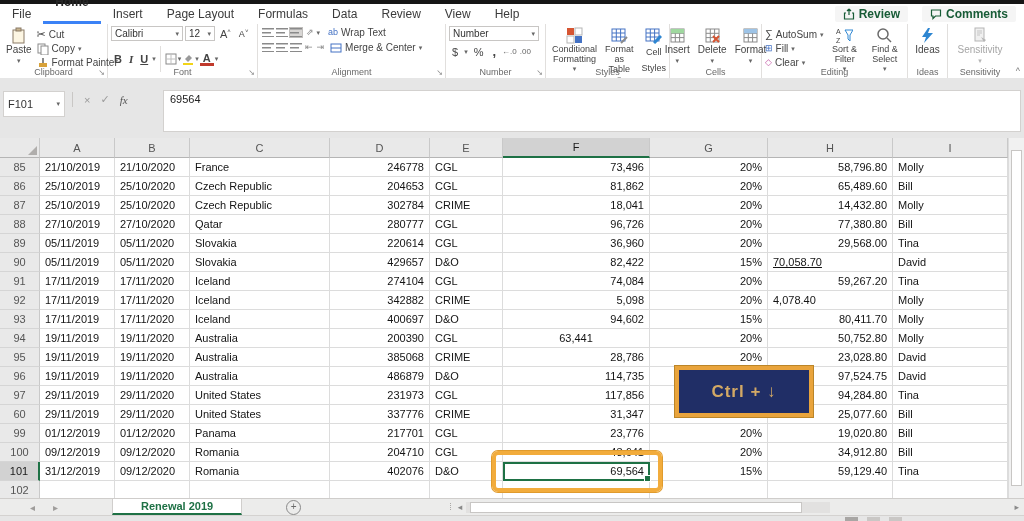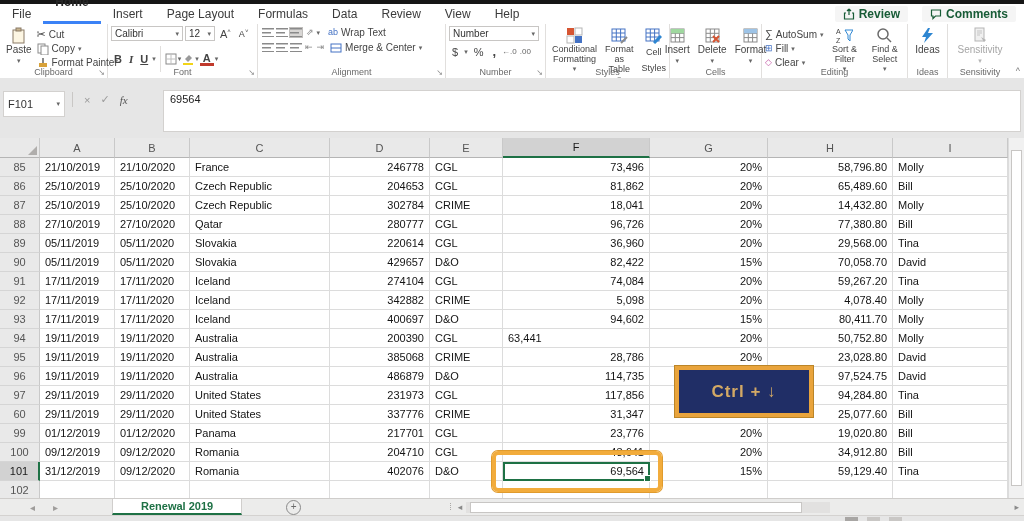--- a/index.html
+++ b/index.html
@@ -467,21 +467,21 @@
       </div>
       <div class="grow">
         <div class="grh">90</div>
         <div class="gcell" style="width: 75px; text-align: left;">05/11/2019</div>
         <div class="gcell" style="width: 75px; text-align: left;">05/11/2020</div>
         <div class="gcell" style="width: 140px; text-align: left;">Slovakia</div>
         <div class="gcell" style="width: 100px; text-align: right;">429657</div>
         <div class="gcell" style="width: 73px; text-align: left;">D&amp;O</div>
         <div class="gcell" style="width: 147px; text-align: right;">82,422</div>
         <div class="gcell" style="width: 118px; text-align: right;">15%</div>
-        <div class="gcell" style="width: 125px; text-align: right;">70,058.70</div>
+        <div class="gcell" style="width: 125px; text-align: left; text-decoration: underline;">70,058.70</div>
         <div class="gcell" style="width: 115px; text-align: left;">David</div>
       </div>
       <div class="grow">
         <div class="grh">91</div>
         <div class="gcell" style="width: 75px; text-align: left;">17/11/2019</div>
         <div class="gcell" style="width: 75px; text-align: left;">17/11/2020</div>
         <div class="gcell" style="width: 140px; text-align: left;">Iceland</div>
         <div class="gcell" style="width: 100px; text-align: right;">274104</div>
         <div class="gcell" style="width: 73px; text-align: left;">CGL</div>
         <div class="gcell" style="width: 147px; text-align: right;">74,084</div>
@@ -491,21 +491,21 @@
       </div>
       <div class="grow">
         <div class="grh">92</div>
         <div class="gcell" style="width: 75px; text-align: left;">17/11/2019</div>
         <div class="gcell" style="width: 75px; text-align: left;">17/11/2020</div>
         <div class="gcell" style="width: 140px; text-align: left;">Iceland</div>
         <div class="gcell" style="width: 100px; text-align: right;">342882</div>
         <div class="gcell" style="width: 73px; text-align: left;">CRIME</div>
         <div class="gcell" style="width: 147px; text-align: right;">5,098</div>
         <div class="gcell" style="width: 118px; text-align: right;">20%</div>
-        <div class="gcell" style="width: 125px; text-align: right;">4,078.40</div>
+        <div class="gcell" style="width: 125px; ">4,078.40</div>
         <div class="gcell" style="width: 115px; text-align: left;">Molly</div>
       </div>
       <div class="grow">
         <div class="grh">93</div>
         <div class="gcell" style="width: 75px; text-align: left;">17/11/2019</div>
         <div class="gcell" style="width: 75px; text-align: left;">17/11/2020</div>
         <div class="gcell" style="width: 140px; text-align: left;">Iceland</div>
         <div class="gcell" style="width: 100px; text-align: right;">400697</div>
         <div class="gcell" style="width: 73px; text-align: left;">D&amp;O</div>
         <div class="gcell" style="width: 147px; text-align: right;">94,602</div>
@@ -513,21 +513,21 @@
         <div class="gcell" style="width: 125px; text-align: right;">80,411.70</div>
         <div class="gcell" style="width: 115px; text-align: left;">Molly</div>
       </div>
       <div class="grow">
         <div class="grh">94</div>
         <div class="gcell" style="width: 75px; text-align: left;">19/11/2019</div>
         <div class="gcell" style="width: 75px; text-align: left;">19/11/2020</div>
         <div class="gcell" style="width: 140px; text-align: left;">Australia</div>
         <div class="gcell" style="width: 100px; text-align: right;">200390</div>
         <div class="gcell" style="width: 73px; text-align: left;">CGL</div>
-        <div class="gcell" style="width: 147px; text-align: left;">63,441</div>
+        <div class="gcell" style="width: 147px; text-align: center;">63,441</div>
         <div class="gcell" style="width: 118px; text-align: right;">20%</div>
         <div class="gcell" style="width: 125px; text-align: right;">50,752.80</div>
         <div class="gcell" style="width: 115px; text-align: left;">Molly</div>
       </div>
       <div class="grow">
         <div class="grh">95</div>
         <div class="gcell" style="width: 75px; text-align: left;">19/11/2019</div>
         <div class="gcell" style="width: 75px; text-align: left;">19/11/2020</div>
         <div class="gcell" style="width: 140px; text-align: left;">Australia</div>
         <div class="gcell" style="width: 100px; text-align: right;">385068</div>

